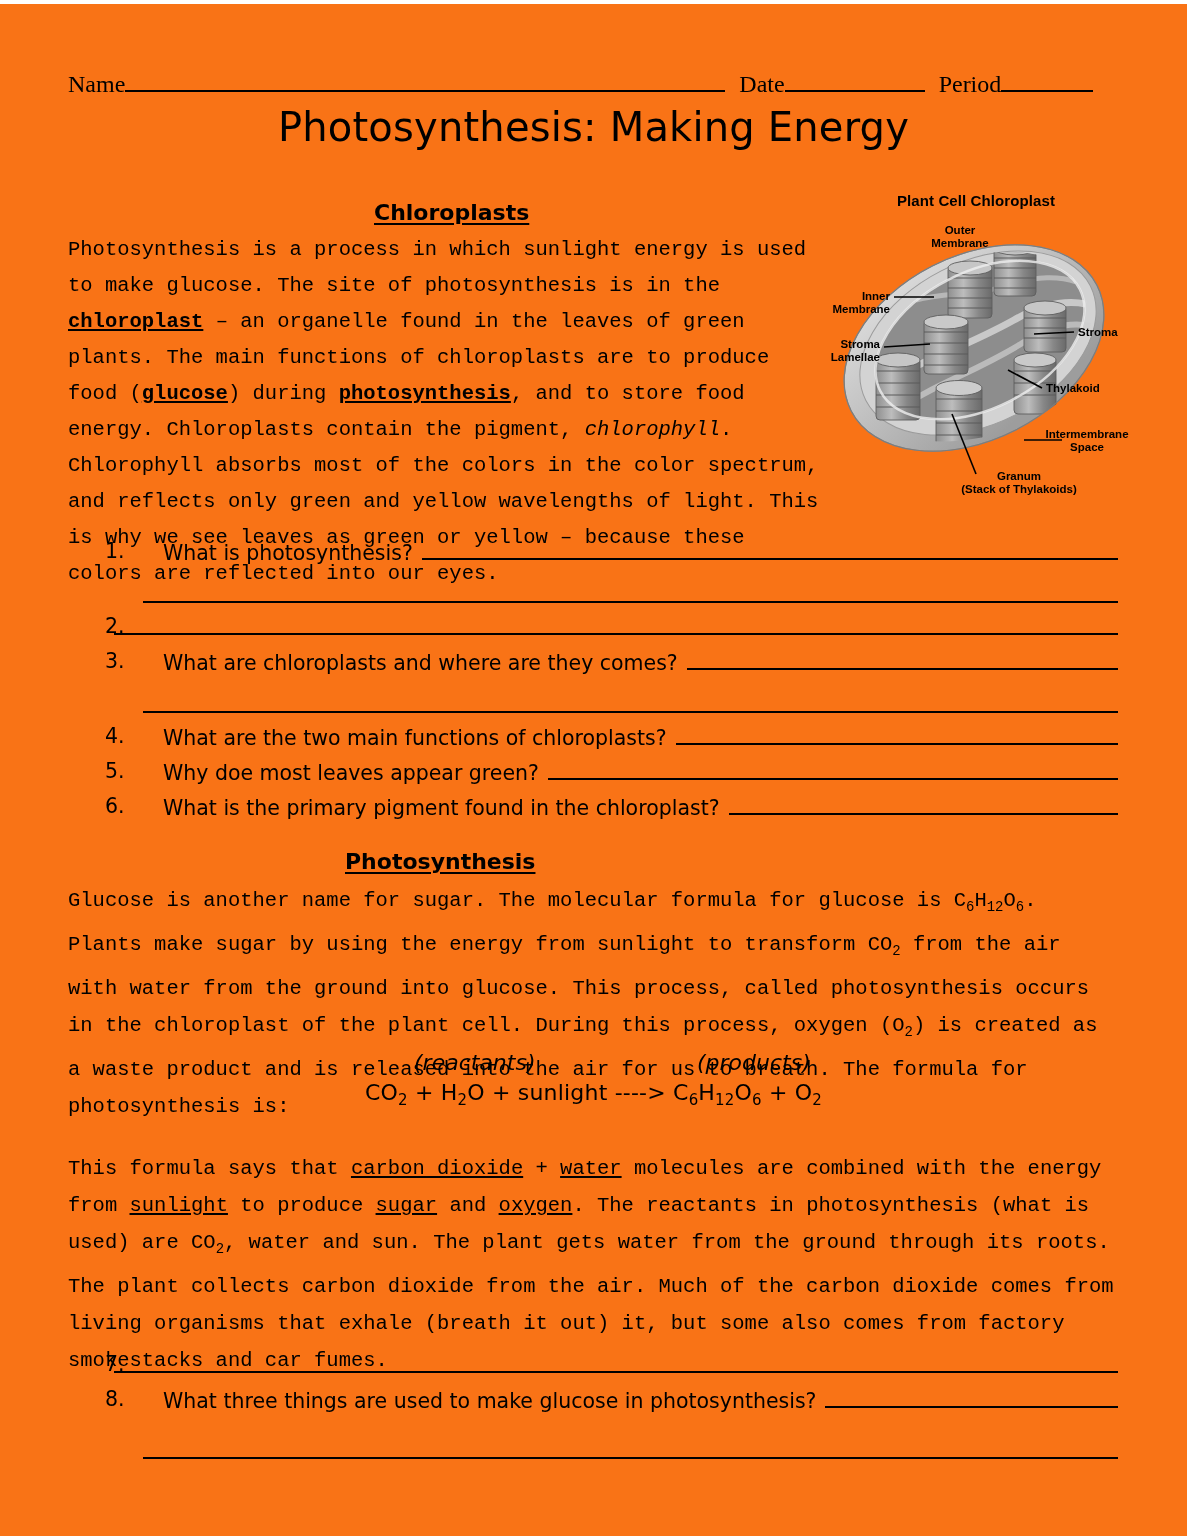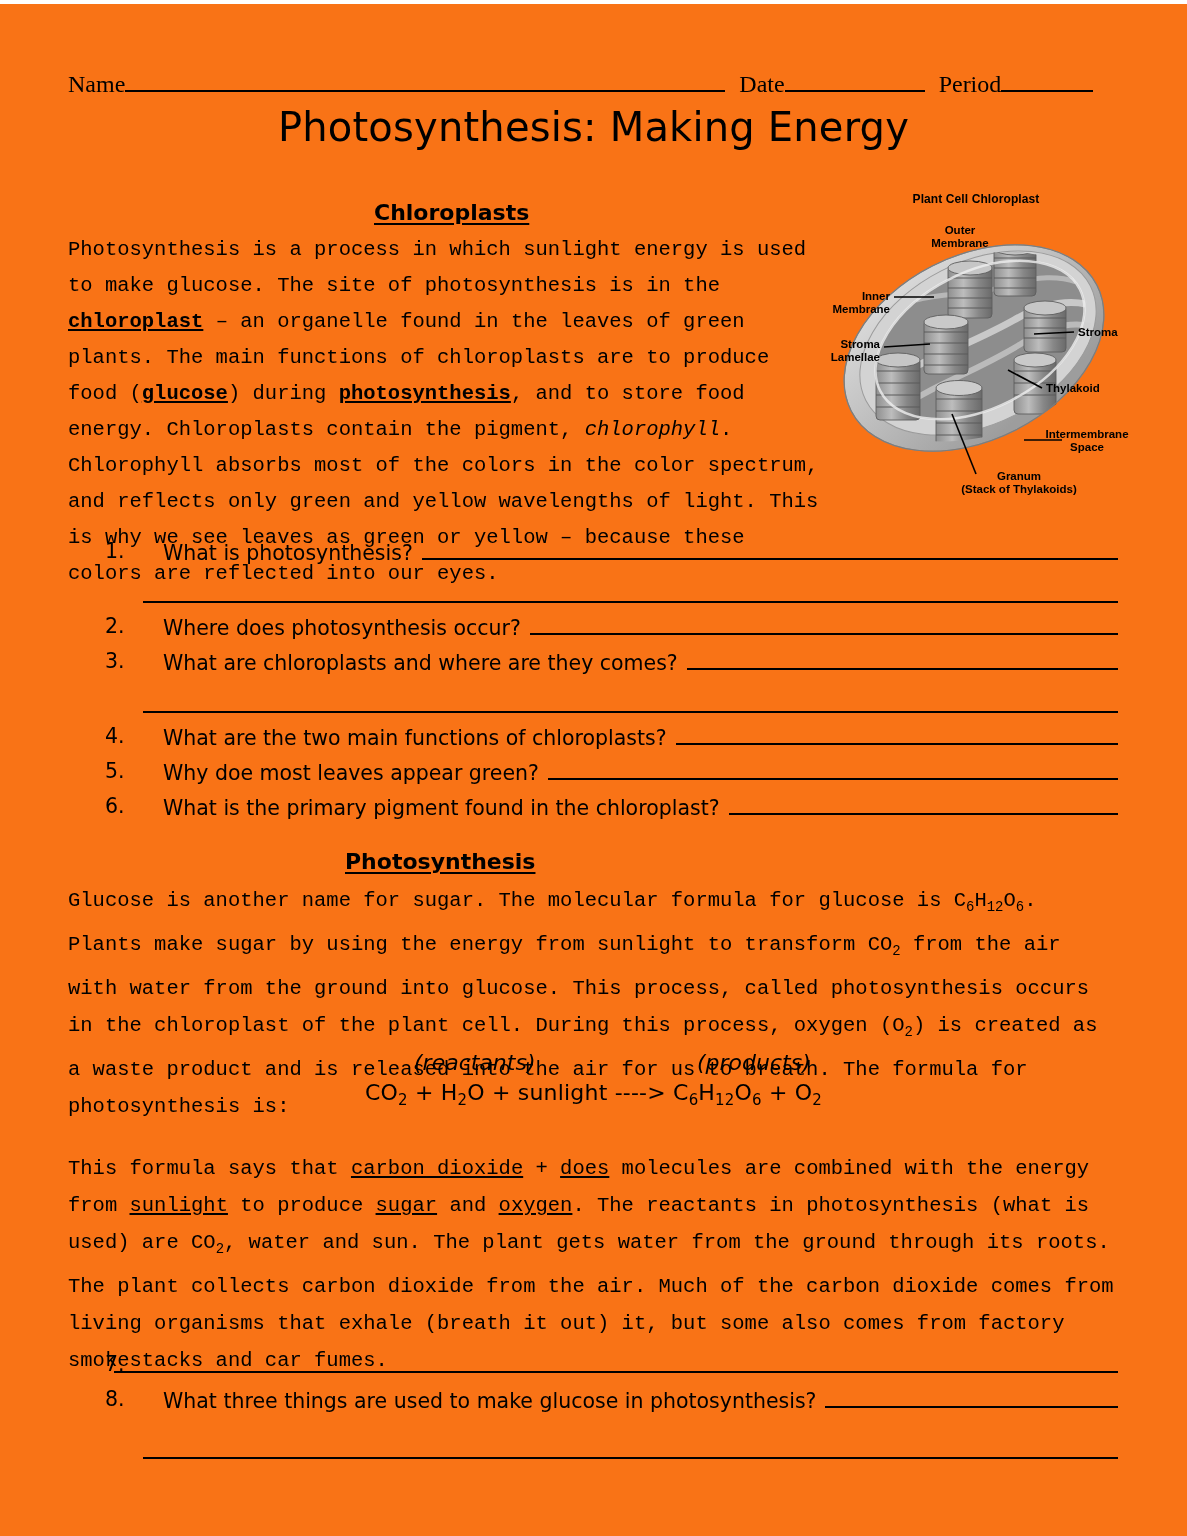--- a/index.html
+++ b/index.html
@@ -110,21 +110,21 @@
     top: 188px;
     width: 300px;
     height: 312px;
   }
   .fig-title {
     position: absolute;
     left: 0; top: 0;
     width: 300px;
     text-align: center;
     font-family: "Liberation Sans", sans-serif;
-    font-size: 12px;
+    font-size: 15px;
     font-weight: bold;
     letter-spacing: 0.1px;
   }
   .fig-svg { position: absolute; left: 0; top: 0; }
   .fig-label {
     position: absolute;
     font-family: "Liberation Sans", sans-serif;
     font-size: 11.5px;
     font-weight: bold;
     line-height: 13px;
@@ -393,21 +393,20 @@
       <span class="qnum">1.</span>
       <span class="qtext">What is photosynthesis?</span>
       <span class="qline"></span>
     </div>
     <div class="contline">
       <span class="bar"></span>
     </div>
 
     <div class="qrow">
       <span class="qnum">2.</span>
-      <span class="qtext">Where does photosynthesis occur?</span>
       <span class="qline"></span>
     </div>
 
     <div class="qrow">
       <span class="qnum">3.</span>
       <span class="qtext">What are chloroplasts and where are they comes?</span>
       <span class="qline"></span>
     </div>
     <div class="contline">
       <span class="bar"></span>
@@ -446,21 +445,21 @@
     <div class="eq-roles">
       <span id="eq-reactants">(reactants)</span>
       <span id="eq-products">(products)</span>
     </div>
     <div class="eq-formula">
       CO<sub>2</sub> + H<sub>2</sub>O + sunlight ----&gt; C<sub>6</sub>H<sub>12</sub>O<sub>6</sub> + O<sub>2</sub>
     </div>
   </div>
 
   <div class="body-text" id="para-photo-2">
-    This formula says that <u>carbon dioxide</u> + <u>does</u> molecules are combined with the energy from <u>sunlight</u> to
+    This formula says that <u>carbon dioxide</u> + <u>water</u> molecules are combined with the energy from <u>sunlight</u> to
     produce <u>sugar</u> and <u>oxygen</u>. The reactants in photosynthesis (what is used) are CO<sub>2</sub>, water and sun. The
     plant gets water from the ground through its roots. The plant collects carbon dioxide from the air. Much
     of the carbon dioxide comes from living organisms that exhale (breath it out) it, but some also comes
     from factory smokestacks and car fumes.
   </div>
 
   <div class="qlist" id="qlist-2">
     <div class="qrow">
       <span class="qnum">7.</span>
       <span class="qline"></span>

